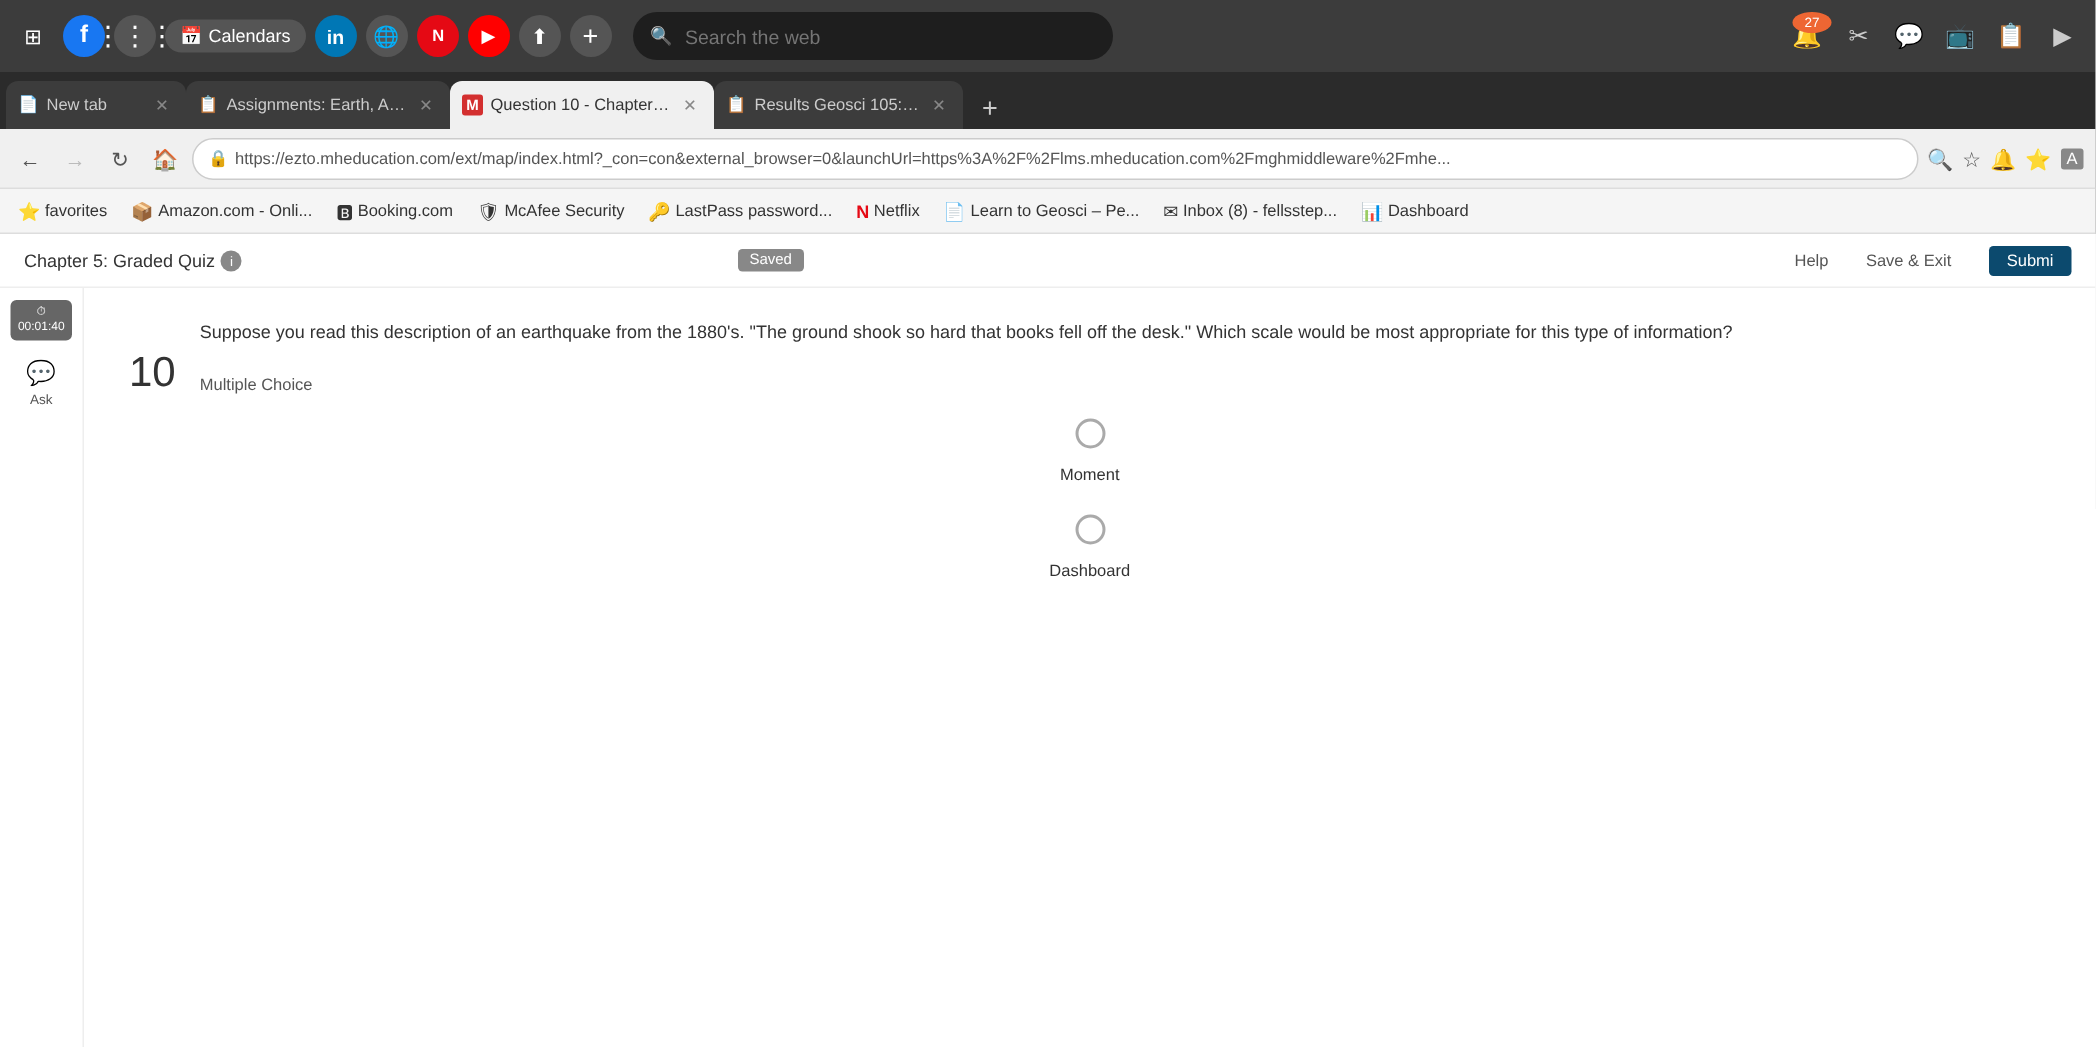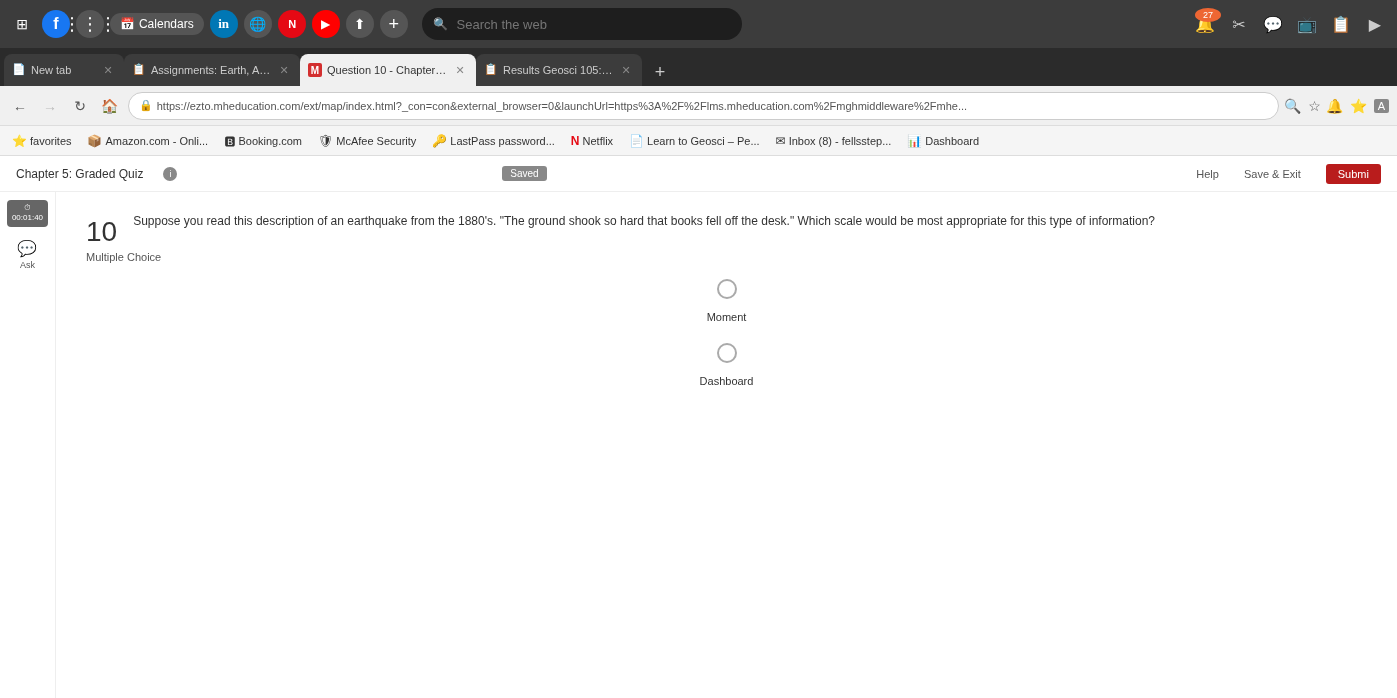--- a/index.html
+++ b/index.html
@@ -24,21 +24,21 @@
       color: white; font-size: 14px; cursor: pointer;
       flex-shrink: 0;
     }
     .toolbar-icon.facebook { background: #1877f2; font-weight: bold; font-size: 16px; }
     .toolbar-icon.grid { background: #555; font-size: 18px; }
     .calendars-btn {
       background: #555; border-radius: 14px;
       padding: 4px 10px; color: white; font-size: 12px;
       display: flex; align-items: center; gap: 4px; cursor: pointer;
     }
-    .toolbar-icon.linkedin { background: #0077b5; font-size: 13px; font-weight: bold; font-family: Liberation Serif, serif; }
+    .toolbar-icon.linkedin { background: #0077b5; font-size: 13px; font-weight: bold; }
     .toolbar-icon.globe { background: #555; font-size: 14px; }
     .toolbar-icon.netflix { background: #e50914; color: white; font-weight: bold; font-size: 11px; letter-spacing: -1px; }
     .toolbar-icon.youtube { background: #ff0000; font-size: 12px; }
     .toolbar-icon.share { background: #555; font-size: 14px; }
     .toolbar-icon.add { background: #555; font-size: 18px; }
     .search-bar {
       flex: 1; max-width: 320px; height: 32px;
       background: #1e1e1e; border-radius: 16px;
       display: flex; align-items: center;
       padding: 0 12px; gap: 8px; margin: 0 8px;
@@ -135,35 +135,35 @@
     .fav-item .fav-icon { font-size: 12px; }
 
     
     .quiz-toolbar {
       background: white;
       height: 36px;
       display: flex; align-items: center;
       padding: 0 16px;
       border-bottom: 1px solid #eee;
     }
-    .quiz-title { font-size: 12px; color: #333; display: flex; align-items: flex-end; gap: 20px; }
+    .quiz-title { font-size: 12px; color: #333; display: flex; align-items: flex-end; gap: 4px; }
     .info-icon {
       width: 14px; height: 14px; border-radius: 50%;
       background: #888; color: white; font-size: 9px;
       display: flex; align-items: center; justify-content: center;
     }
     .saved-badge {
       margin: 0 auto;
       background: #888; color: white; font-size: 10px;
       padding: 2px 8px; border-radius: 3px;
     }
     .quiz-actions { display: flex; gap: 25px; margin-left: auto; align-items: center; justify-content: space-between; }
     .quiz-action-btn { font-size: 11px; color: #555; cursor: pointer; }
     .quiz-submit-btn {
-      background: #b91c1c; color: white; font-size: 11px;
+      background: #0c4a6e; color: white; font-size: 11px;
       padding: 4px 12px; border-radius: 3px; cursor: pointer;
       border: none;
     }
 
     
     .main-content {
       background: #f8f8f8;
       display: flex;
       height: calc(698px - 48px - 38px - 40px - 30px - 36px);
       overflow: hidden;
@@ -186,21 +186,21 @@
       gap: 2px; cursor: pointer; color: #555;
     }
     .ask-btn .ask-icon { font-size: 16px; }
     .ask-btn .ask-label { font-size: 9px; color: #555; }
 
     
     .question-area {
       flex: 1; padding: 20px 30px; overflow-y: auto;
       background: white;
     }
-    .question-number { font-size: 28px; color: #333; font-weight: 300; float: left; margin-right: 16px; margin-top: 4px; }
+    .question-number { font-size: 28px; color: #333; font-weight: 300; float: left; margin-right: 16px; margin-top: 20px; }
     .question-text { font-size: 12px; color: #333; line-height: 1.6; overflow: hidden; margin-bottom: 20px; }
 
     .answer-section { margin-top: 16px; }
     .answer-type { font-size: 11px; color: #555; margin-bottom: 16px; }
 
     .option-row {
       display: flex; align-items: center; gap: 12px;
       margin-bottom: 20px; cursor: pointer; flex-direction: column;
     }
     .radio-btn {

